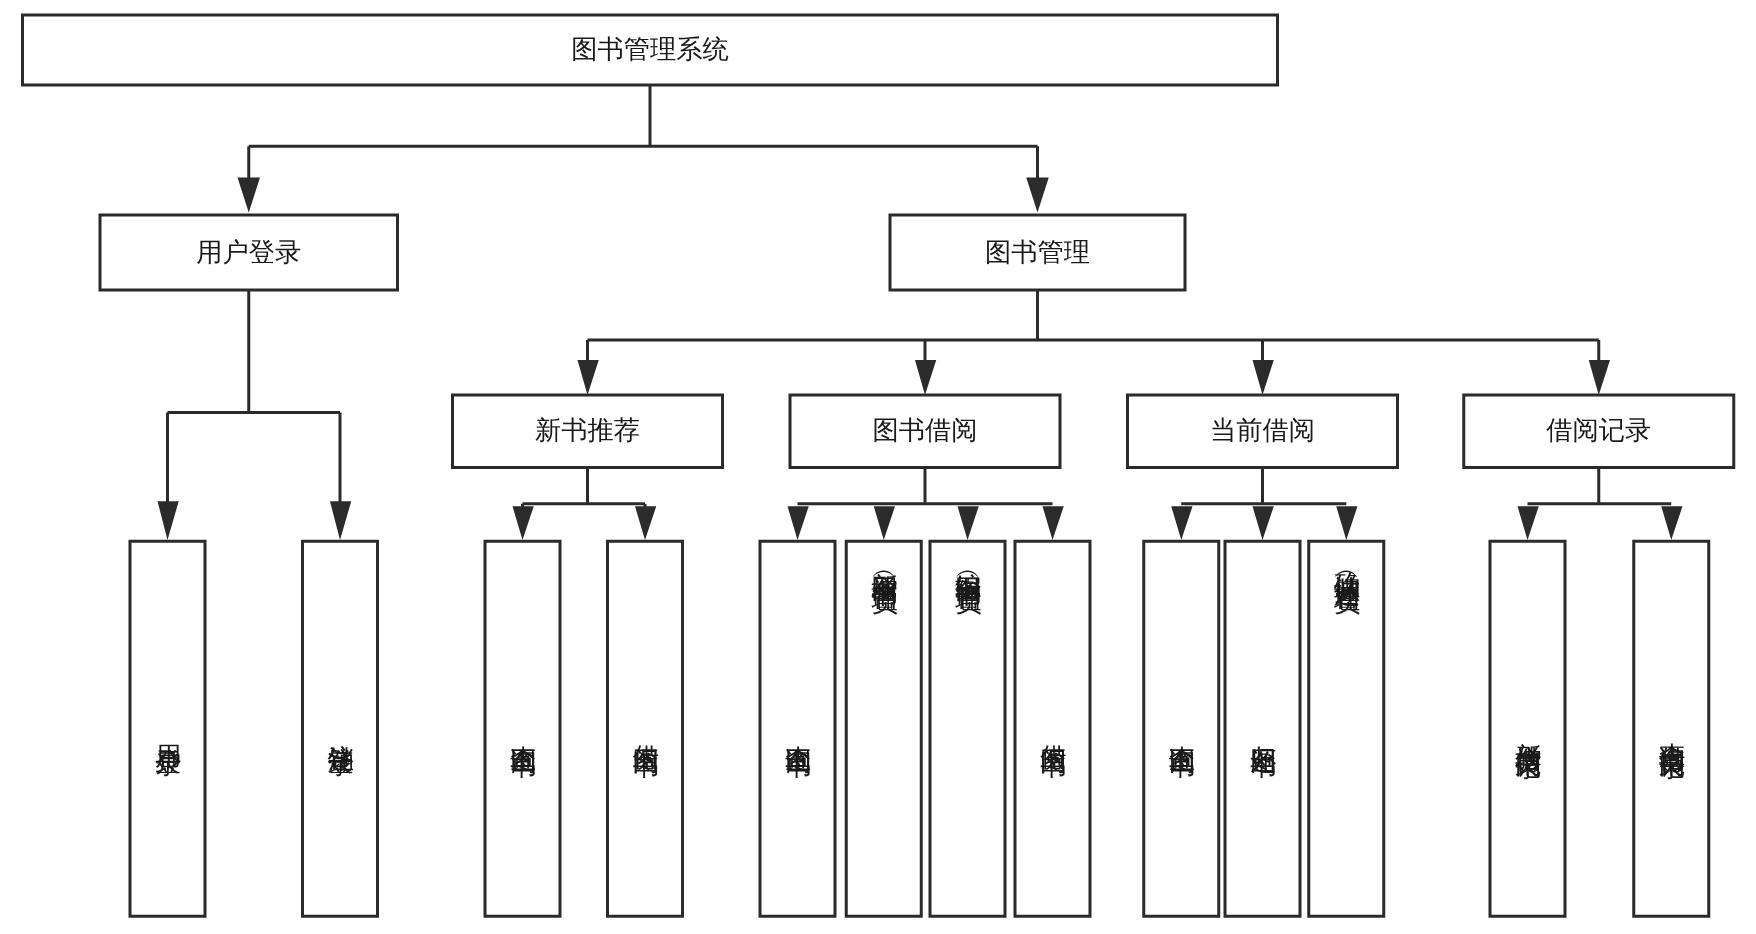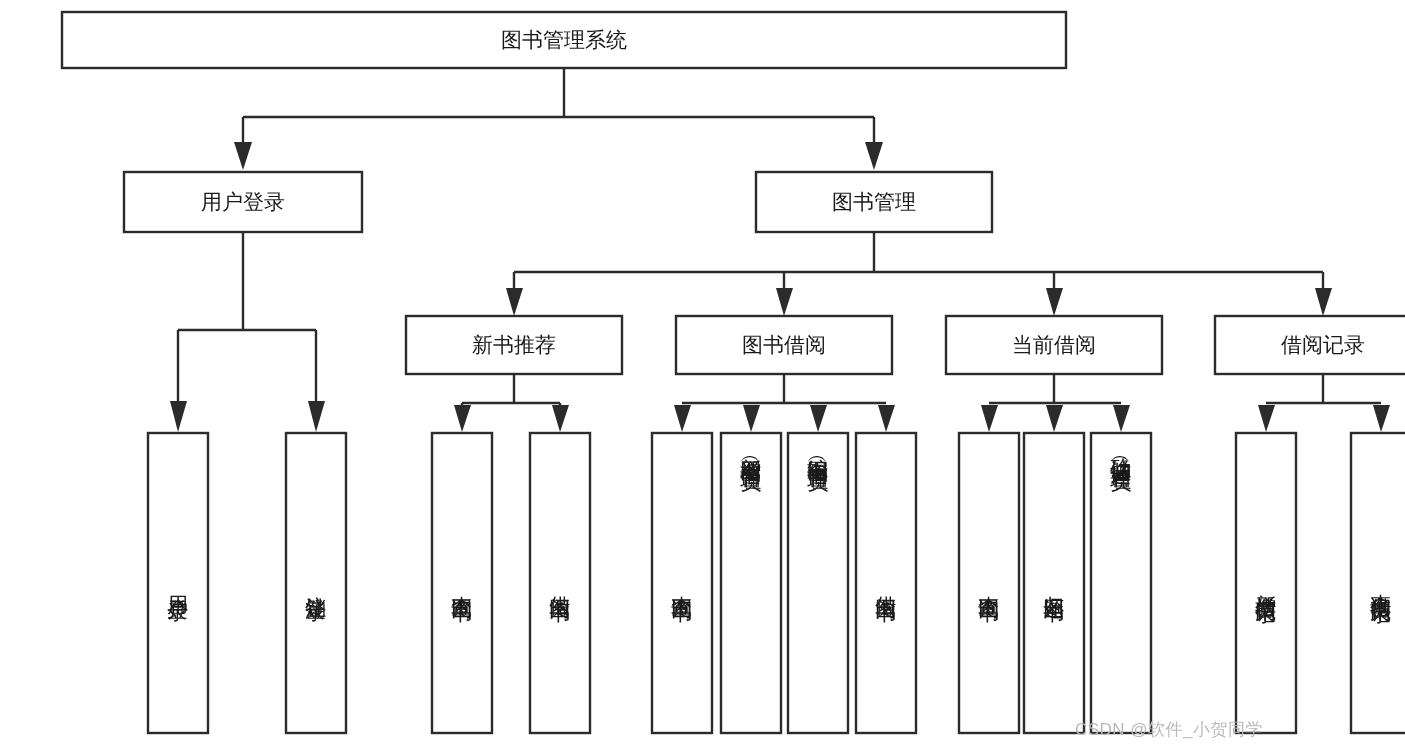--- a/index.html
+++ b/index.html
@@ -11,21 +11,20 @@
     width: 1405px;
     height: 747px;
     font-family: "Liberation Sans", "DejaVu Sans", sans-serif;
     overflow: hidden;
   }
   #diagram-root {
     position: relative;
     width: 1231px;
     height: 747px;
     background: #ffffff;
-    margin-left: 44px;
   }
   svg.canvas {
     position: absolute;
     top: 0;
     left: 0;
     width: 1405px;
     height: 747px;
   }
   .node-box {
     fill: #ffffff;
@@ -197,15 +196,14 @@
   <div class="node-label-v" style="left:744px; top:433px; width:60px; height:300px; justify-content:flex-start; padding-top:8px; box-sizing:border-box;">编辑图书（管理员）</div>
   <div class="node-label-v" style="left:812px; top:433px; width:60px; height:300px;">借阅图书</div>
 
   <div class="node-label-v" style="left:915px; top:433px; width:60px; height:300px;">查询图书</div>
   <div class="node-label-v" style="left:980px; top:433px; width:60px; height:300px;">归还图书</div>
   <div class="node-label-v" style="left:1047px; top:433px; width:60px; height:300px; justify-content:flex-start; padding-top:8px; box-sizing:border-box;">确认归还（管理员）</div>
 
   <div class="node-label-v" style="left:1192px; top:433px; width:60px; height:300px;">新增借阅记录</div>
   <div class="node-label-v" style="left:1307px; top:433px; width:60px; height:300px;">查询借阅记录</div>
 
-  <div class="watermark">CSDN @软件_小贺同学</div>
 
 </div>
 
 </body></html>

